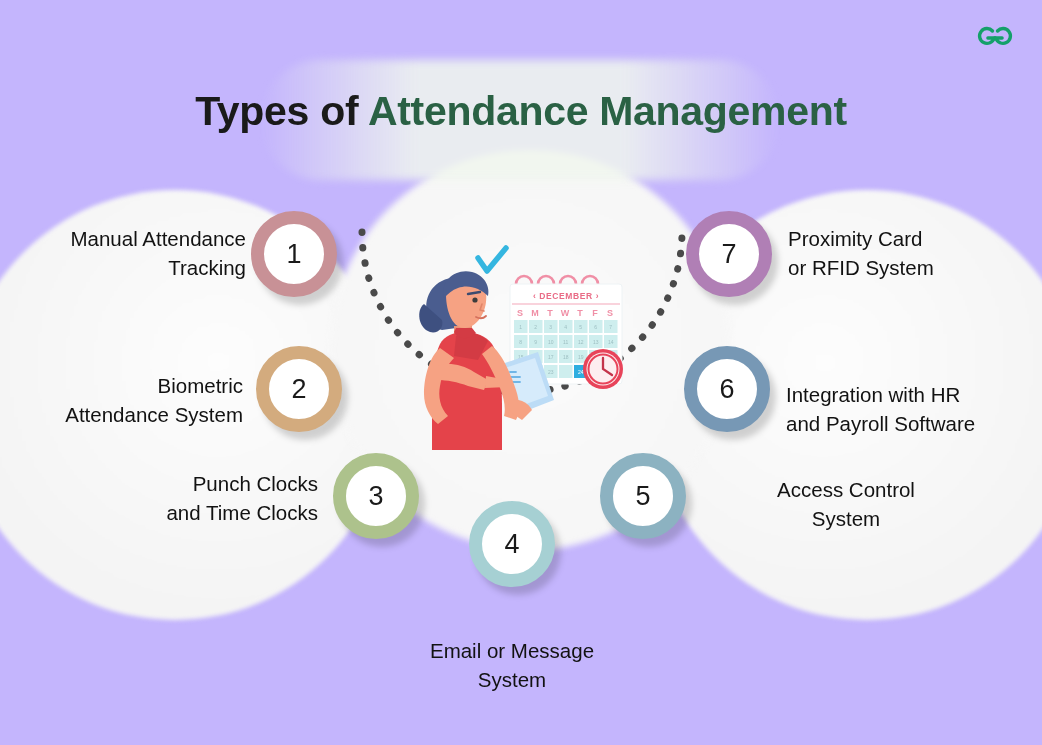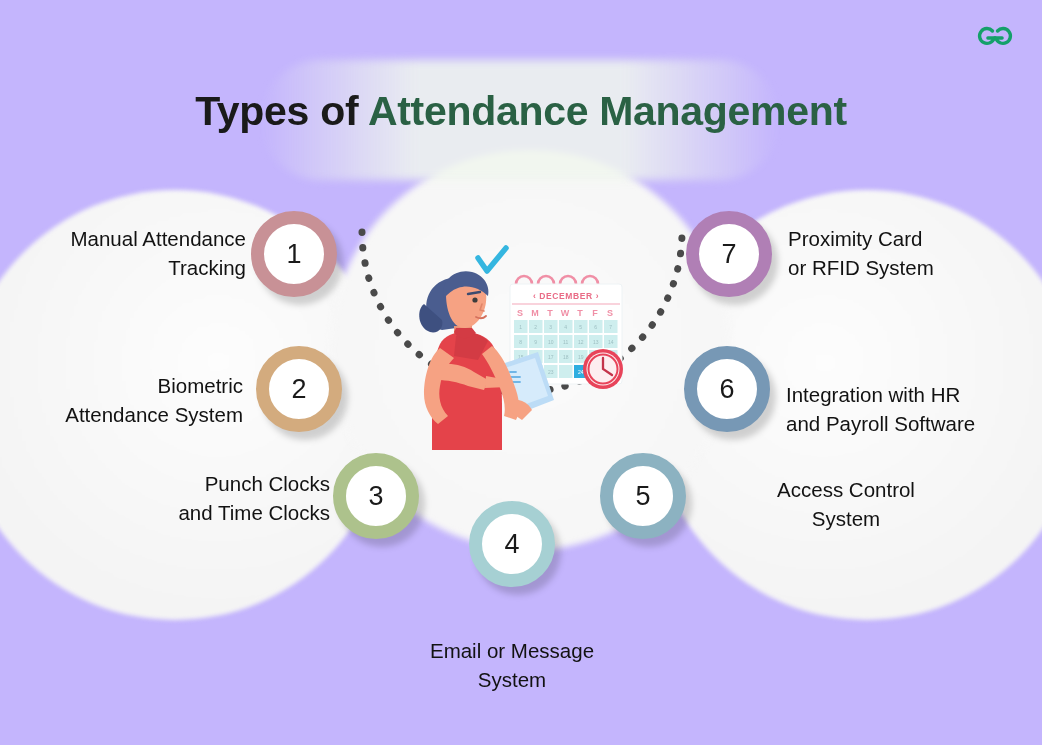--- a/index.html
+++ b/index.html
@@ -332,21 +332,21 @@
       <div class="node-shadow" style="left: 262px; top: 354px;"></div>
       <div class="node" style="left: 256px; top: 346px; border-color: rgb(211, 171, 126);">
         <span>2</span>
       </div>
       <div class="label right-al" style="left: 20px; top: 371px; width: 223px;">Biometric
 Attendance System</div>
       <div class="node-shadow" style="left: 339px; top: 461px;"></div>
       <div class="node" style="left: 333px; top: 453px; border-color: rgb(173, 194, 140);">
         <span>3</span>
       </div>
-      <div class="label right-al" style="left: 108px; top: 469px; width: 222px; text-align: right;">Punch Clocks
+      <div class="label right-al" style="left: 96px; top: 469px; width: 222px; text-align: right;">Punch Clocks
 and Time Clocks</div>
       <div class="node-shadow" style="left: 475px; top: 509px;"></div>
       <div class="node" style="left: 469px; top: 501px; border-color: rgb(166, 208, 211);">
         <span>4</span>
       </div>
       <div class="label center-al" style="left: 392px; top: 636px; width: 240px;">Email or Message
 System</div>
       <div class="node-shadow" style="left: 606px; top: 461px;"></div>
       <div class="node" style="left: 600px; top: 453px; border-color: rgb(140, 178, 193);">
         <span>5</span>

